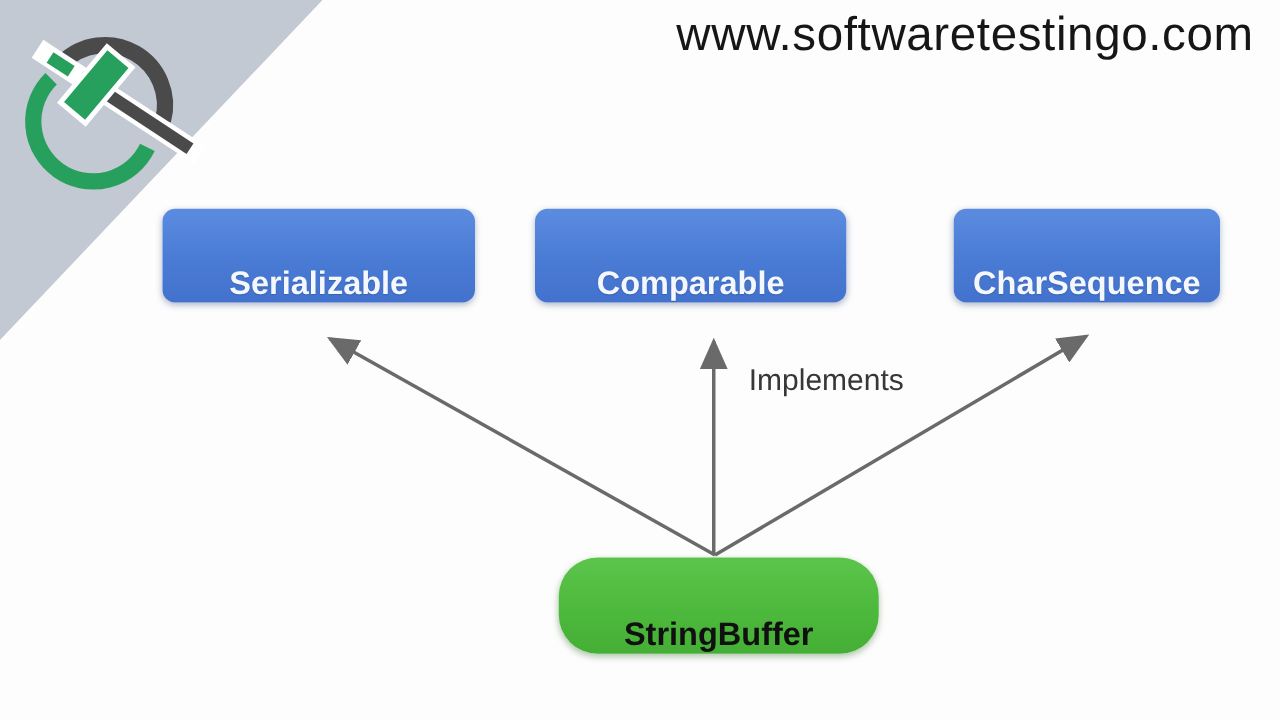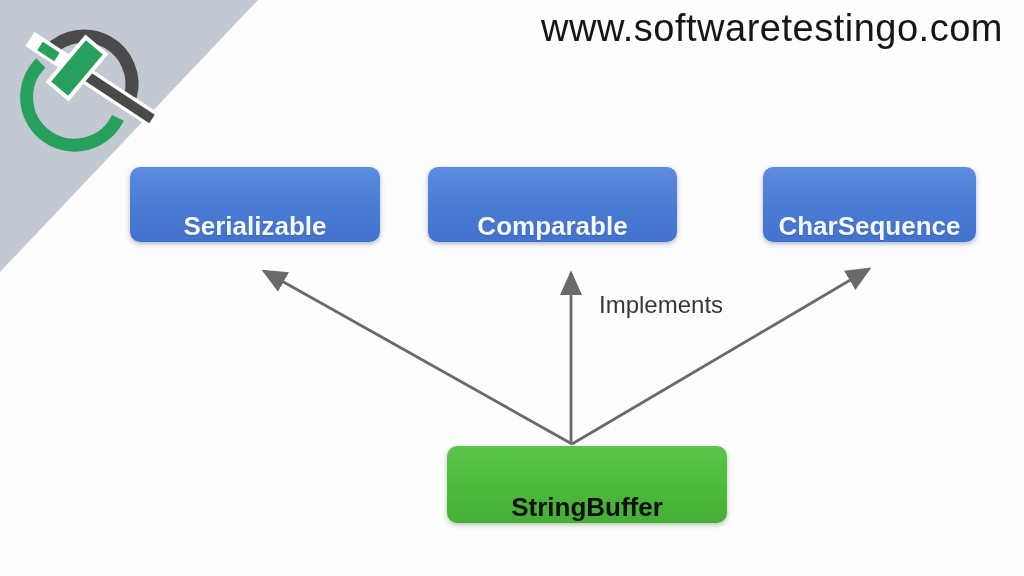--- a/index.html
+++ b/index.html
@@ -32,21 +32,21 @@
     text-shadow:0 1px 1px rgba(40,60,110,.35);
   }
   .node.clazz{
     background:linear-gradient(180deg,#5cc44b 0%,#4db93c 55%,#45ae36 100%);
     color:#101010;
     box-shadow:0 2px 5px rgba(70,120,60,.4);
   }
   #box-serializable {left:130px;top:167px;width:250px;height:75px;}
   #box-comparable   {left:428px;top:167px;width:249px;height:75px;}
   #box-charsequence {left:763px;top:167px;width:213px;height:75px;}
-  #box-stringbuffer {left:447px;top:446px;width:280px;height:77px;}
+  #box-stringbuffer {left:447px;top:446px;width:256px;height:77px;border-radius:31px;}
   .arrows-svg{position:absolute;left:0;top:0;pointer-events:none;}
   .edge-label{
     position:absolute;left:587px;top:291px;
     font-size:24px;font-weight:500;color:#373737;
     white-space:nowrap;
     margin-left:12px;
   }
 </style>
 </head>
 <body>

